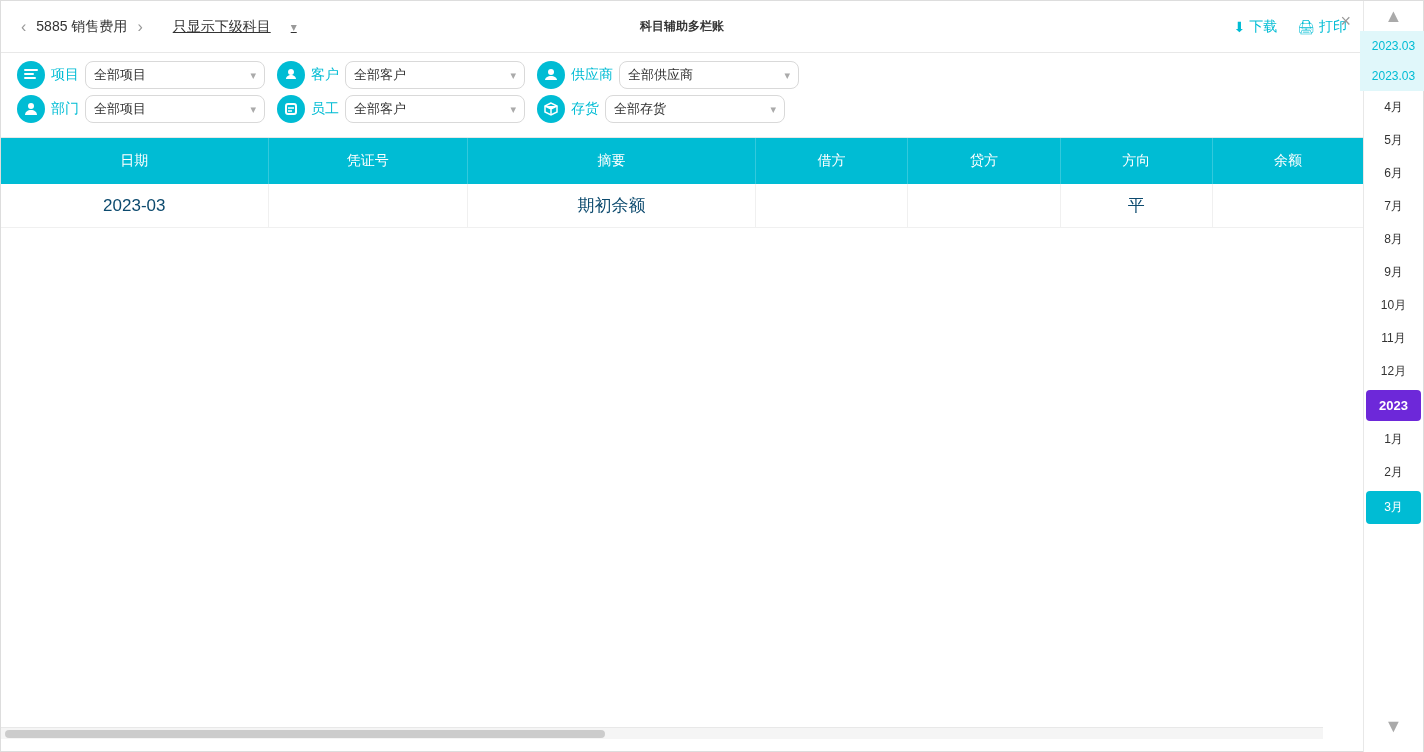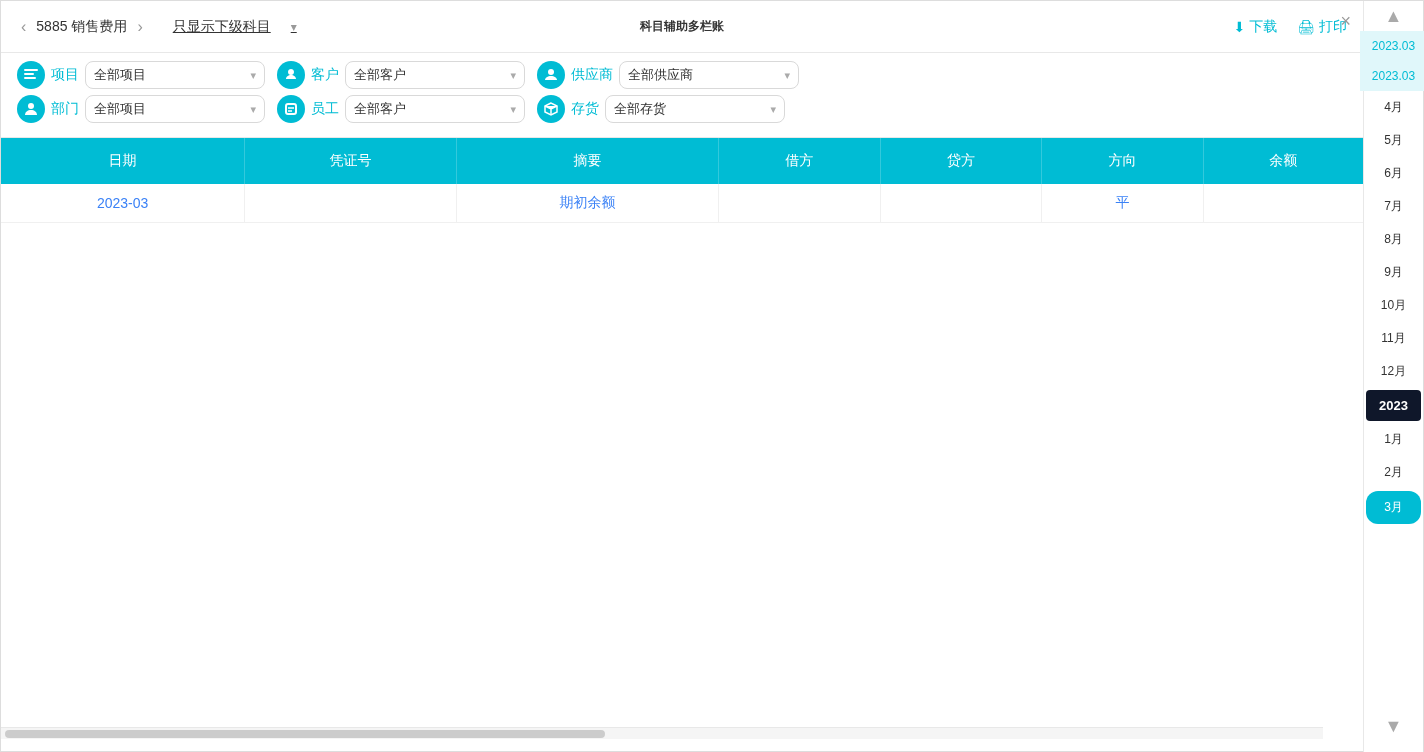--- a/index.html
+++ b/index.html
@@ -165,22 +165,22 @@
       font-size: 14px;
       border-right: 1px solid rgba(255,255,255,0.2);
     }
     .data-table thead th:last-child { border-right: none; }
     .data-table tbody tr {
       border-bottom: 1px solid #f0f0f0;
     }
     .data-table tbody td {
       padding: 10px 8px;
       text-align: center;
-      color: #3b82f6;
-      font-size: 14px;
+      color: #0c4a6e;
+      font-size: 17px;
       border-right: 1px solid #f0f0f0;
     }
     .data-table tbody td:last-child { border-right: none; }
     
     .h-scrollbar-area {
       position: absolute;
       bottom: 0;
       left: 0;
       right: 40px;
       height: 12px;
@@ -213,26 +213,26 @@
       text-align: center;
       padding: 8px 12px;
       font-size: 12px;
       color: #333;
       cursor: pointer;
       position: relative;
     }
     .right-panel-item.active-month {
       background: #00bcd4;
       color: #fff;
-      border-radius: 12px;
+      border-radius: 4px;
       margin: 2px 6px;
       width: calc(100% - 12px);
     }
     .right-panel-item.highlight-year {
-      background: #0f172a;
+      background: #6d28d9;
       color: #fff;
       border-radius: 4px;
       margin: 2px 6px;
       width: calc(100% - 12px);
       font-weight: bold;
       font-size: 13px;
     }
     .right-panel-item.period-header {
       background: #e0f7fa;
       color: #00bcd4;

